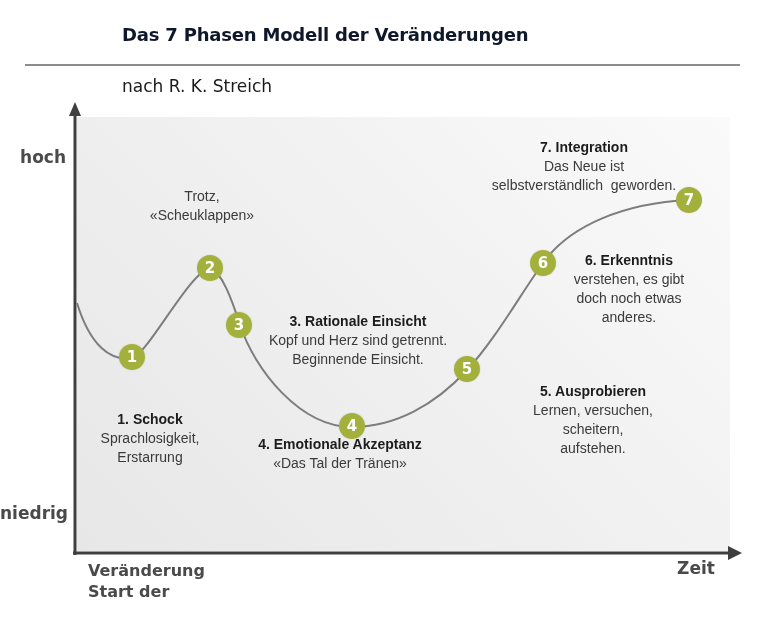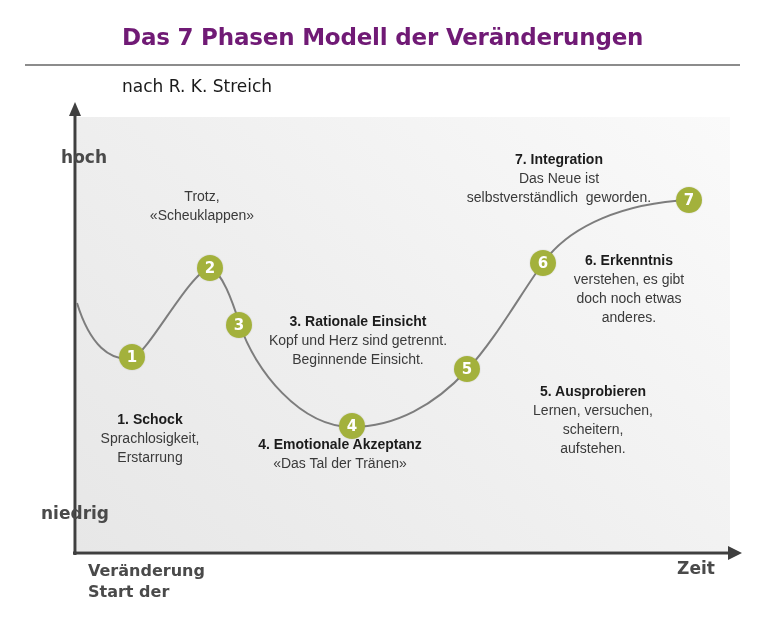--- a/index.html
+++ b/index.html
@@ -7,21 +7,21 @@
     position:relative;
     width:768px;height:619px;
     background:#fff;
     font-family:"Liberation Sans",sans-serif;
     overflow:hidden;
   }
   
   .title{
     position:absolute;left:122px;top:24px;
     font-family:"DejaVu Sans",sans-serif;
-    font-weight:bold;font-size:23px;color:#701a75;
+    font-weight:bold;font-size:18px;color:#0f172a;
     letter-spacing:-0.2px;
   }
   .title-divider{
     position:absolute;left:25px;top:64px;width:715px;height:0;
     border:none;border-top:2px solid #8c8c8c;margin:0;
   }
   .subtitle{
     position:absolute;left:122px;top:76px;
     font-family:"DejaVu Sans",sans-serif;
     font-size:17px;color:#1a1a1a;
@@ -30,21 +30,21 @@
   .plot-bg{
     position:absolute;left:77px;top:117px;width:653px;height:434px;
     background:linear-gradient(45deg,#e7e7e7 0%,#efefef 45%,#fafafa 100%);
   }
   svg.overlay{position:absolute;left:0;top:0;}
   
   .ylab{
     position:absolute;
     font-family:"DejaVu Sans",sans-serif;
     font-weight:bold;font-size:17px;color:#4a4a4a;
-    width:66px;text-align:right;padding-left:41px;
+    width:66px;text-align:right;
   }
   .ylab.hoch{left:0;top:147px;}
   .ylab.niedrig{left:0;top:503px;}
   .xlab-start{
     position:absolute;left:88px;top:560px;
     font-family:"DejaVu Sans",sans-serif;
     font-weight:bold;font-size:16px;color:#4a4a4a;line-height:21px;
   }
   .xlab-end{
     position:absolute;left:666px;top:558px;width:60px;text-align:center;
@@ -139,21 +139,21 @@
         <div class="phase-line">aufstehen.</div>
       </div>
       <div class="marker" style="left: 467px; top: 369px;">5</div>
       <div class="phase-label" style="left: 629px; top: 251px; width: 160px;">
         <div class="phase-title">6. Erkenntnis</div>
         <div class="phase-line">verstehen, es gibt</div>
         <div class="phase-line">doch noch etwas</div>
         <div class="phase-line">anderes.</div>
       </div>
       <div class="marker" style="left: 543px; top: 263px;">6</div>
-      <div class="phase-label" style="left: 559px; top: 138px; width: 230px; margin-top: 12px;">
+      <div class="phase-label" style="left: 584px; top: 138px; width: 230px;">
         <div class="phase-title">7. Integration</div>
         <div class="phase-line">Das Neue ist</div>
         <div class="phase-line">selbstverständlich  geworden.</div>
       </div>
       <div class="marker" style="left: 689px; top: 200px;">7</div>
     </div>
 
 </div>
 
 </body></html>

